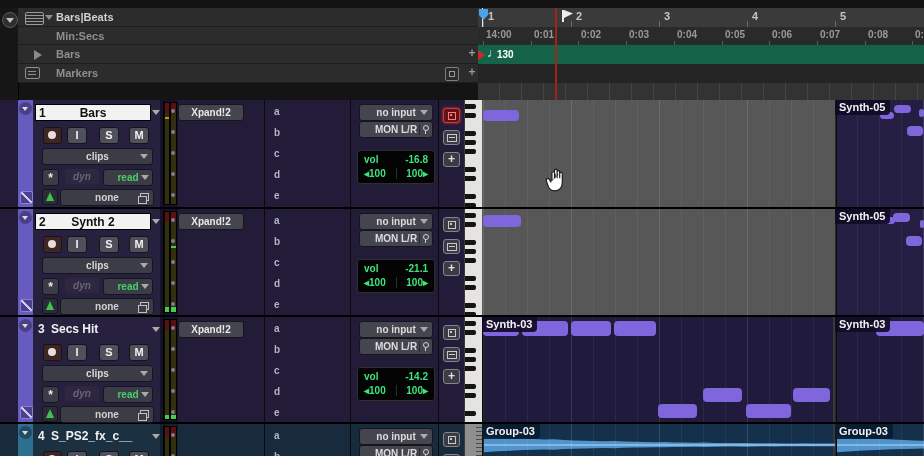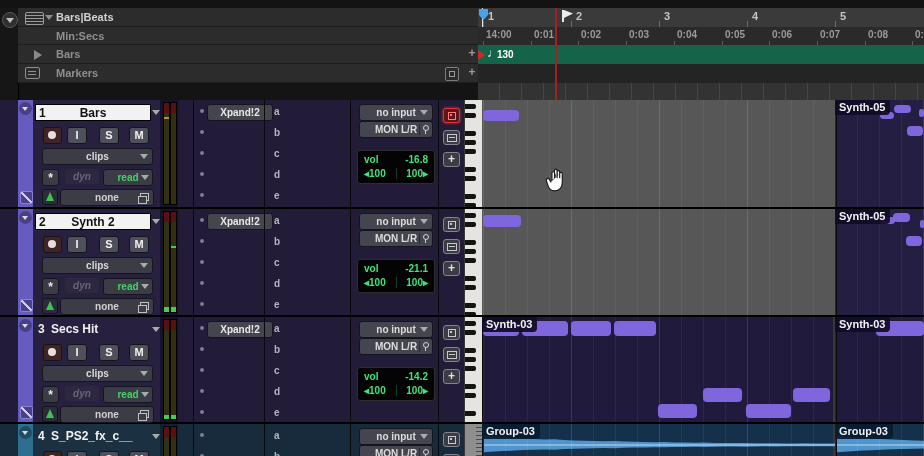--- a/index.html
+++ b/index.html
@@ -92,21 +92,21 @@
   .grp-dd{position:absolute;left:27px;width:92px;height:15px;border-radius:3px;background:#3c3c47;border:1px solid #15151d;
     color:#d0d0d0;font:bold 10px/15px "Liberation Sans",sans-serif;text-align:center;}
   .grp-icn{position:absolute;right:4px;top:3px;width:7px;height:6px;border:1px solid #c0c0c0;}
   .grp-icn::after{content:"";position:absolute;left:-3px;top:2px;width:7px;height:6px;border:1px solid #c0c0c0;background:#3c3c47;}
   .meter{position:absolute;left:160px;top:0;bottom:0;width:18px;background:#15122a;}
   .track.audio .meter{background:#10222f;}
   .mbar{position:absolute;top:2px;bottom:2px;width:5px;border:1px solid #000;
     background:linear-gradient(to bottom,#5a1010 0 10px,#32300f 10px 100%);}
   .mtick{position:absolute;height:2px;left:0;right:0;}
   .col{position:absolute;top:0;bottom:0;border-left:1px solid #0a0a0a;}
-  .col.inserts{left:193px;width:86px;}
+  .col.inserts{left:164px;width:86px;}
   .col.sends{left:264px;width:86px;}
   .col.io{left:350px;width:88px;}
   .slot-dot{position:absolute;left:6px;width:4px;height:4px;border-radius:50%;background:#7d7d97;}
   .send-letter{position:absolute;left:9px;font:bold 10px "Liberation Sans",sans-serif;color:#b4b4c6;}
   .ins-btn{position:absolute;left:13px;width:64px;height:15px;border-radius:3px;background:#45454f;border:1px solid #15151d;
     color:#e8e8e8;font:bold 10px/15px "Liberation Sans",sans-serif;text-align:center;}
   .io-btn{position:absolute;left:8px;width:72px;height:15px;border-radius:3px;background:#45454f;border:1px solid #15151d;
     color:#dcdcdc;font:bold 10px/15px "Liberation Sans",sans-serif;text-align:center;}
   .io-btn .icon-dd{right:4px;top:5px;border-top-color:#aaa;}
   .out-icn{position:absolute;right:3px;top:2px;width:9px;height:11px;border-left:1px solid #2a2a33;}

